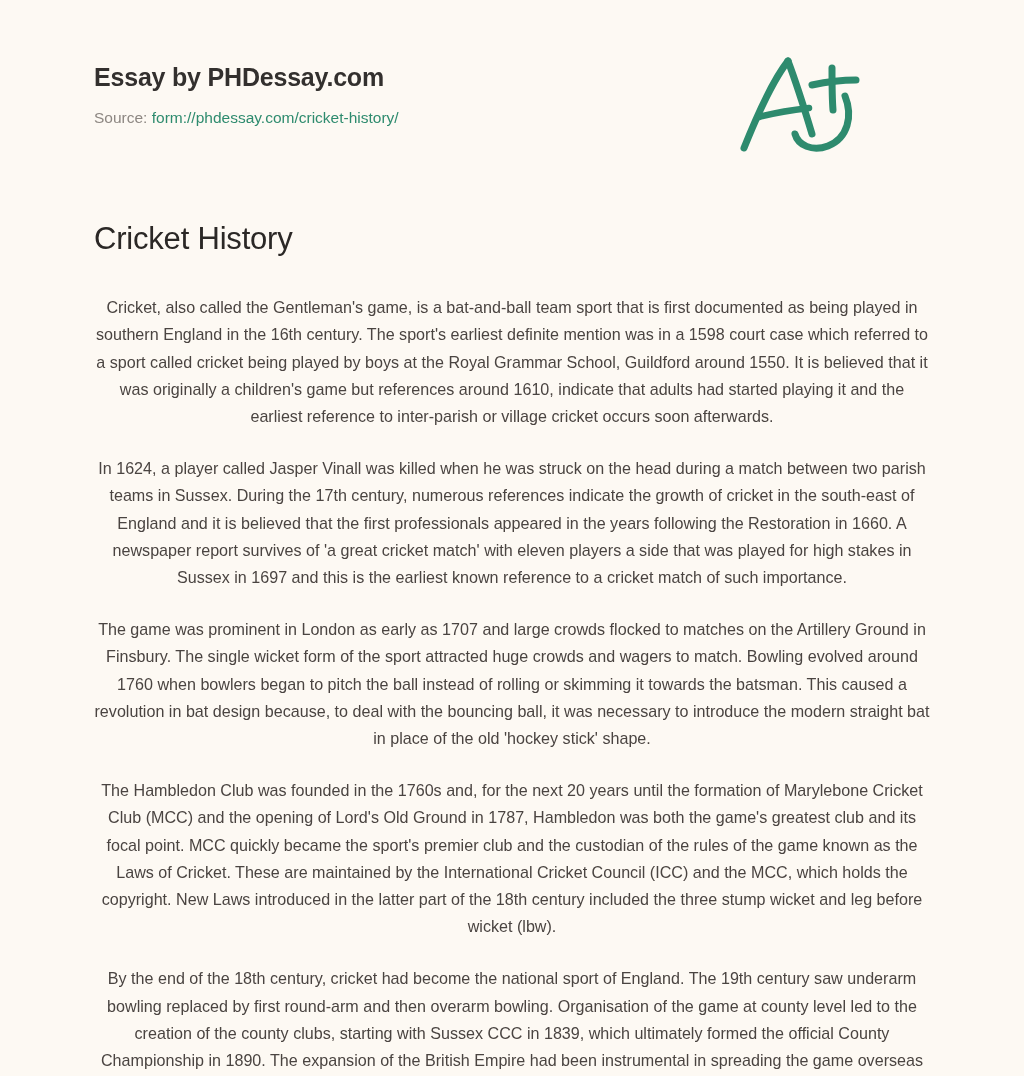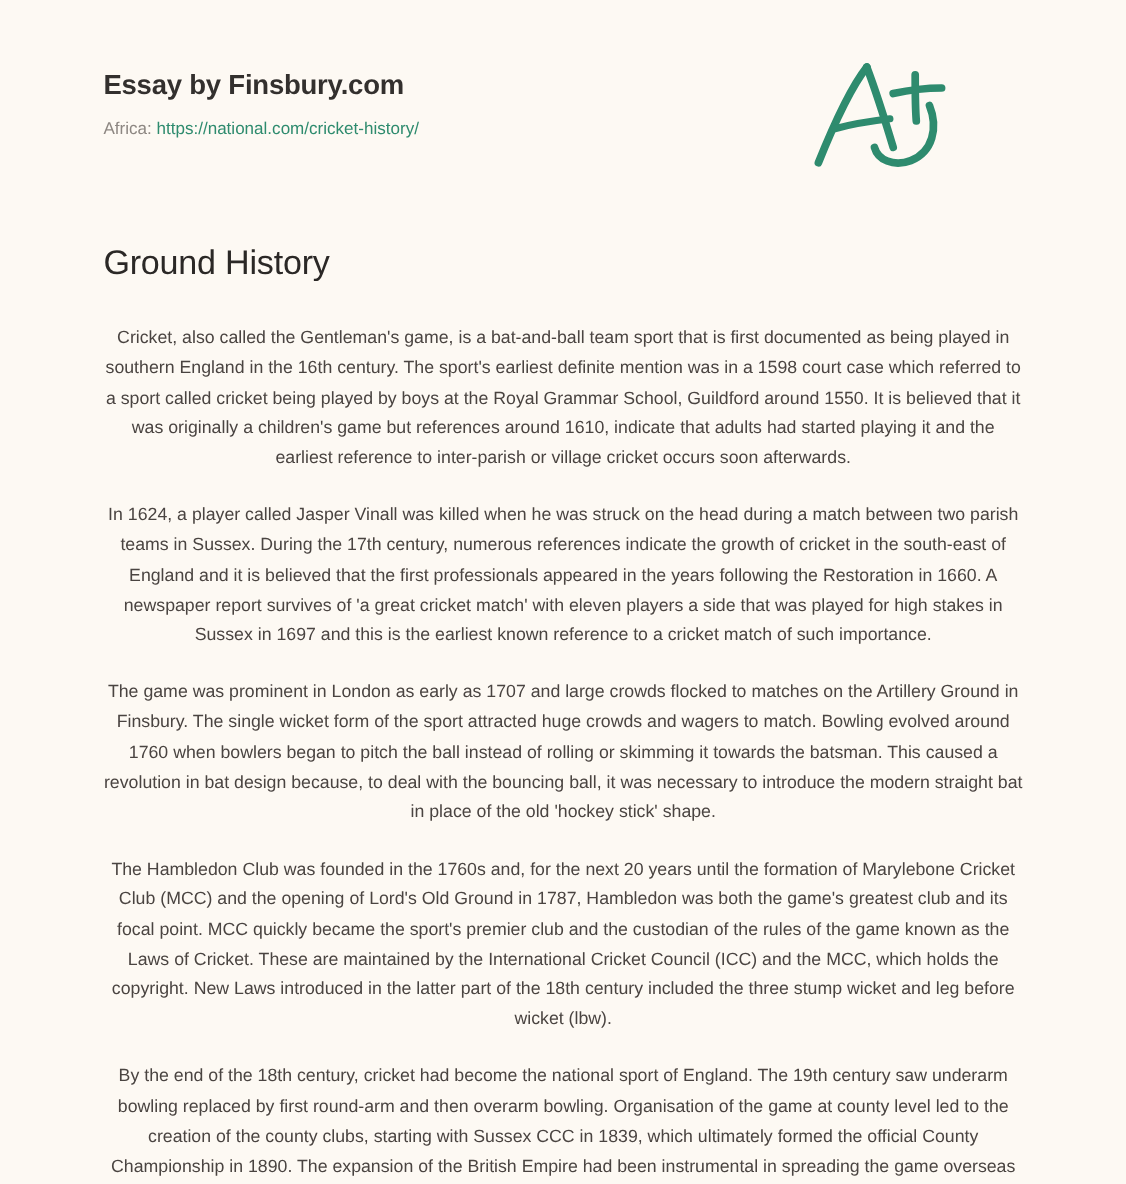--- a/index.html
+++ b/index.html
@@ -89,25 +89,25 @@
   .article p:last-child {
     margin-bottom: 0;
   }
 </style>
 </head>
 <body>
 
 <div class="page">
 
   <div class="header">
-    <div class="brand-line">Essay by Finsbury.com</div>
+    <div class="brand-line">Essay by PHDessay.com</div>
 
     <div class="source-line">
-      <span>Africa:</span>
-      <a class="source-url" href="#">https://national.com/cricket-history/</a>
+      <span>Source:</span>
+      <a class="source-url" href="#">form://phdessay.com/cricket-history/</a>
     </div>
 
     <div class="logo">
       <svg viewBox="0 0 140 110" width="140" height="110" aria-hidden="true">
         <g fill="none" stroke="#2e8b6e" stroke-linecap="round" stroke-linejoin="round">
 
           <path d="M12 100 C 20 80, 38 36, 56 13" stroke-width="7"></path>
 
           <path d="M56 13 C 64 34, 74 66, 80 86" stroke-width="7"></path>
 
@@ -116,21 +116,21 @@
           <path d="M100 20 C 100 34, 100 50, 101 62" stroke-width="7"></path>
 
           <path d="M80 37 C 94 34, 112 32, 124 32" stroke-width="7"></path>
 
           <path d="M113 48 C 121 68, 116 90, 96 98 C 80 104, 66 97, 63 86" stroke-width="7"></path>
         </g>
       </svg>
     </div>
   </div>
 
-  <h1 class="doc-title">Ground History</h1>
+  <h1 class="doc-title">Cricket History</h1>
 
   <div class="article">
     <p>Cricket, also called the Gentleman's game, is a bat-and-ball team sport that is first documented as being played in southern England in the 16th century. The sport's earliest definite mention was in a 1598 court case which referred to a sport called cricket being played by boys at the Royal Grammar School, Guildford around 1550. It is believed that it was originally a children's game but references around 1610, indicate that adults had started playing it and the earliest reference to inter-parish or village cricket occurs soon afterwards.</p>
     <p>In 1624, a player called Jasper Vinall was killed when he was struck on the head during a match between two parish teams in Sussex. During the 17th century, numerous references indicate the growth of cricket in the south-east of England and it is believed that the first professionals appeared in the years following the Restoration in 1660. A newspaper report survives of 'a great cricket match' with eleven players a side that was played for high stakes in Sussex in 1697 and this is the earliest known reference to a cricket match of such importance.</p>
     <p>The game was prominent in London as early as 1707 and large crowds flocked to matches on the Artillery Ground in Finsbury. The single wicket form of the sport attracted huge crowds and wagers to match. Bowling evolved around 1760 when bowlers began to pitch the ball instead of rolling or skimming it towards the batsman. This caused a revolution in bat design because, to deal with the bouncing ball, it was necessary to introduce the modern straight bat in place of the old 'hockey stick' shape.</p>
     <p>The Hambledon Club was founded in the 1760s and, for the next 20 years until the formation of Marylebone Cricket Club (MCC) and the opening of Lord's Old Ground in 1787, Hambledon was both the game's greatest club and its focal point. MCC quickly became the sport's premier club and the custodian of the rules of the game known as the Laws of Cricket. These are maintained by the International Cricket Council (ICC) and the MCC, which holds the copyright. New Laws introduced in the latter part of the 18th century included the three stump wicket and leg before wicket (lbw).</p>
     <p>By the end of the 18th century, cricket had become the national sport of England. The 19th century saw underarm bowling replaced by first round-arm and then overarm bowling. Organisation of the game at county level led to the creation of the county clubs, starting with Sussex CCC in 1839, which ultimately formed the official County Championship in 1890. The expansion of the British Empire had been instrumental in spreading the game overseas and by the middle of the 19th century it had become well established in India, North America, the Caribbean, South Africa, Australia and New Zealand.</p>
 
   </div>
 

